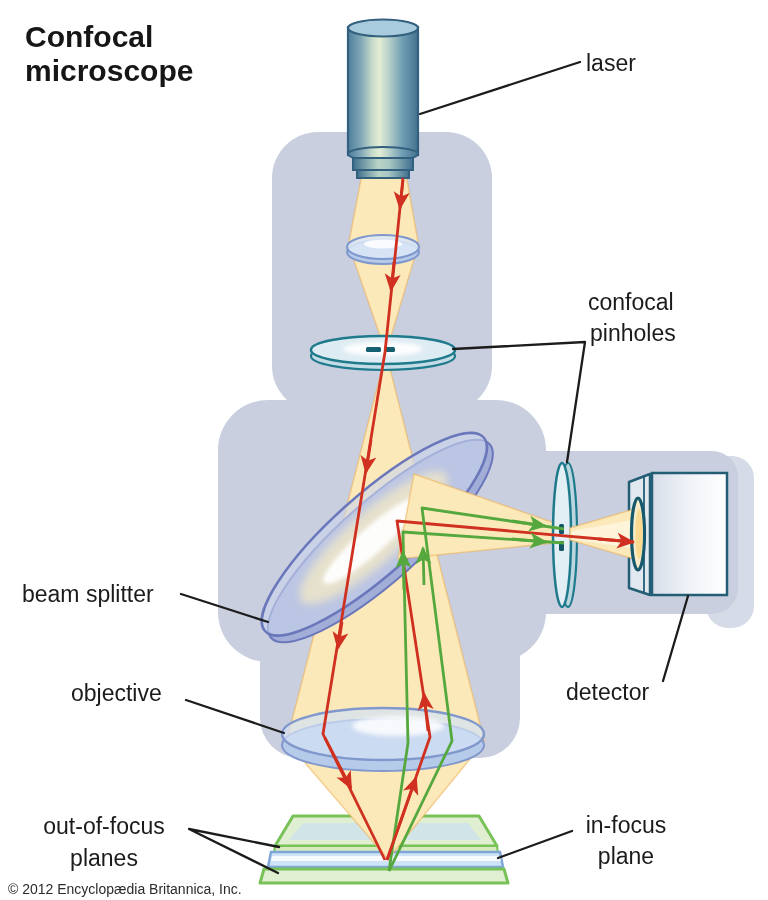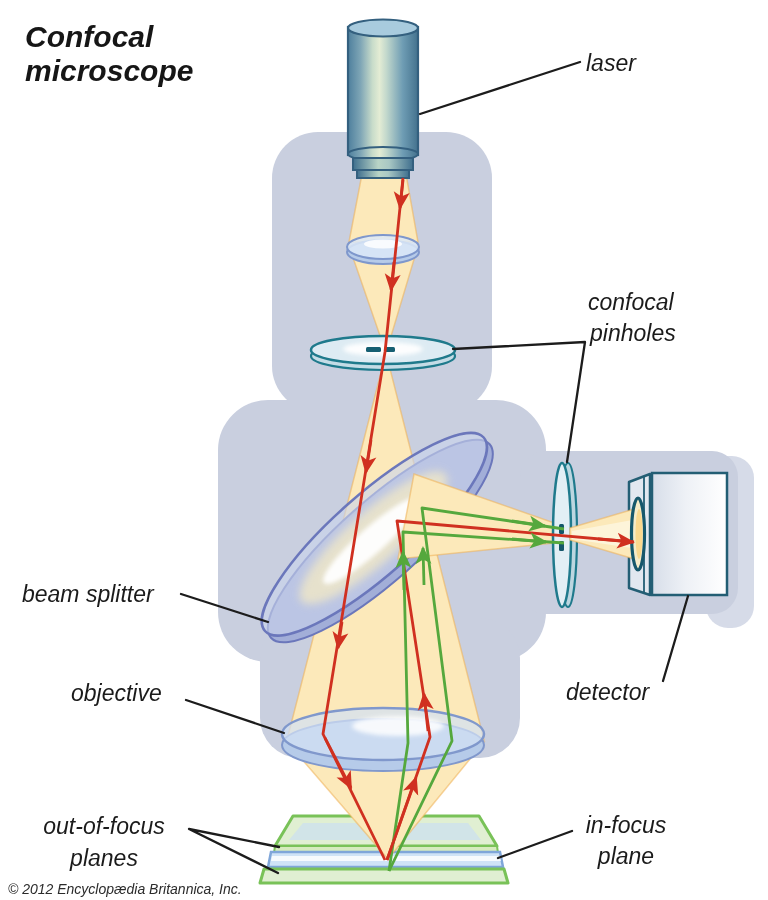--- a/index.html
+++ b/index.html
@@ -1,16 +1,16 @@
 <!DOCTYPE html>
 <html><head>
 <meta charset="utf-8">
 <style>
   html,body{margin:0;padding:0;background:#ffffff;}
-  .stage{position:relative;width:768px;height:900px;background:#ffffff;overflow:hidden;font-style:italic;}
+  .stage{position:relative;width:768px;height:900px;background:#ffffff;overflow:hidden;}
   svg{display:block;}
   .t-title{font-family:"Liberation Sans",sans-serif;font-size:30px;font-weight:700;fill:#161616;}
   .lbl{font-family:"Liberation Sans",sans-serif;font-size:23px;fill:#1b1b1b;}
   .credit{font-family:"Liberation Sans",sans-serif;font-size:14px;fill:#2b2b2b;}
   .leader{stroke:#1c1c1c;stroke-width:2.3;fill:none;stroke-linecap:round;stroke-linejoin:round;}
   .beam{fill:#fce9ba;stroke:rgba(238,176,86,0.55);stroke-width:1.5;}
   .rayR{stroke:#d03020;stroke-width:2.8;fill:none;stroke-linejoin:round;}
   .rayG{stroke:#55a83d;stroke-width:2.8;fill:none;stroke-linejoin:round;}
 </style>
 </head>

